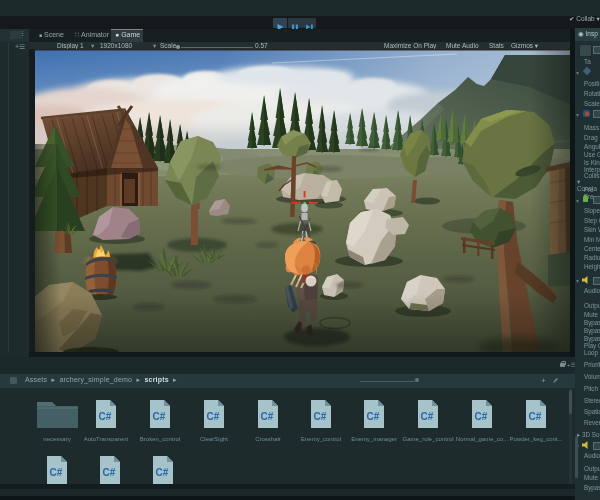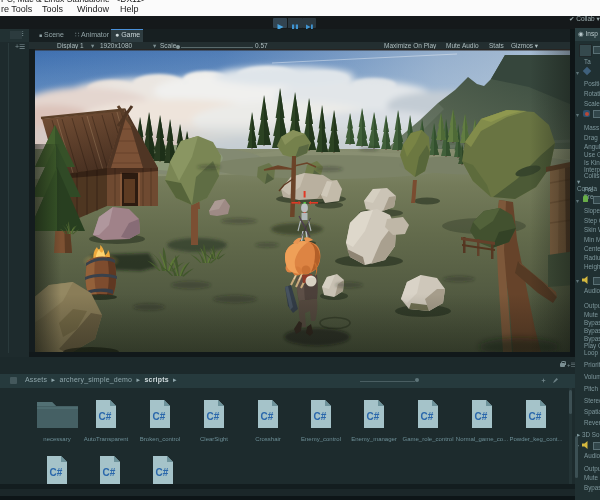--- a/index.html
+++ b/index.html
@@ -1,26 +1,19 @@
 <!DOCTYPE html>
 <html><head><meta charset="utf-8"><style>
 html,body{margin:0;padding:0}
 #app{position:relative;width:600px;height:500px;background:#1d2a2c;
  font-family:"Liberation Sans",sans-serif;overflow:hidden}
 .a{position:absolute}
 </style></head><body>
 <div id="app">
 
-<div class="a" style="left:0;top:0;width:600px;height:16px;background:#fbfbfb;overflow:hidden">
- <div class="a" style="left:1px;top:-6px;font-size:8.5px;color:#1c1c1c;white-space:nowrap">PC, Mac &amp; Linux Standalone* &lt;DX11&gt;</div>
- <div class="a" style="left:1px;top:4px;font-size:9px;color:#1c1c1c;white-space:nowrap">re Tools</div>
- <div class="a" style="left:42px;top:4px;font-size:9px;color:#1c1c1c;white-space:nowrap">Tools</div>
- <div class="a" style="left:77px;top:4px;font-size:9px;color:#1c1c1c;white-space:nowrap">Window</div>
- <div class="a" style="left:120px;top:4px;font-size:9px;color:#1c1c1c;white-space:nowrap">Help</div>
-</div>
 
 <div class="a" style="left:0;top:16px;width:600px;height:13px;background:#15191b">
  <div class="a" style="left:273px;top:1.5px;width:14px;height:10px;background:#324451;border-radius:1px">
   <svg width="14" height="10">
           <polygon points="4.5,2 10.5,5 4.5,8" fill="#46a3e0"></polygon>
         </svg></div>
  <div class="a" style="left:287.5px;top:1.5px;width:14px;height:10px;background:#2b3840">
   <svg width="14" height="10">
           <rect x="4" y="2.5" width="2.2" height="5" fill="#3f93d0"></rect>
           <rect x="7.8" y="2.5" width="2.2" height="5" fill="#3f93d0"></rect>

